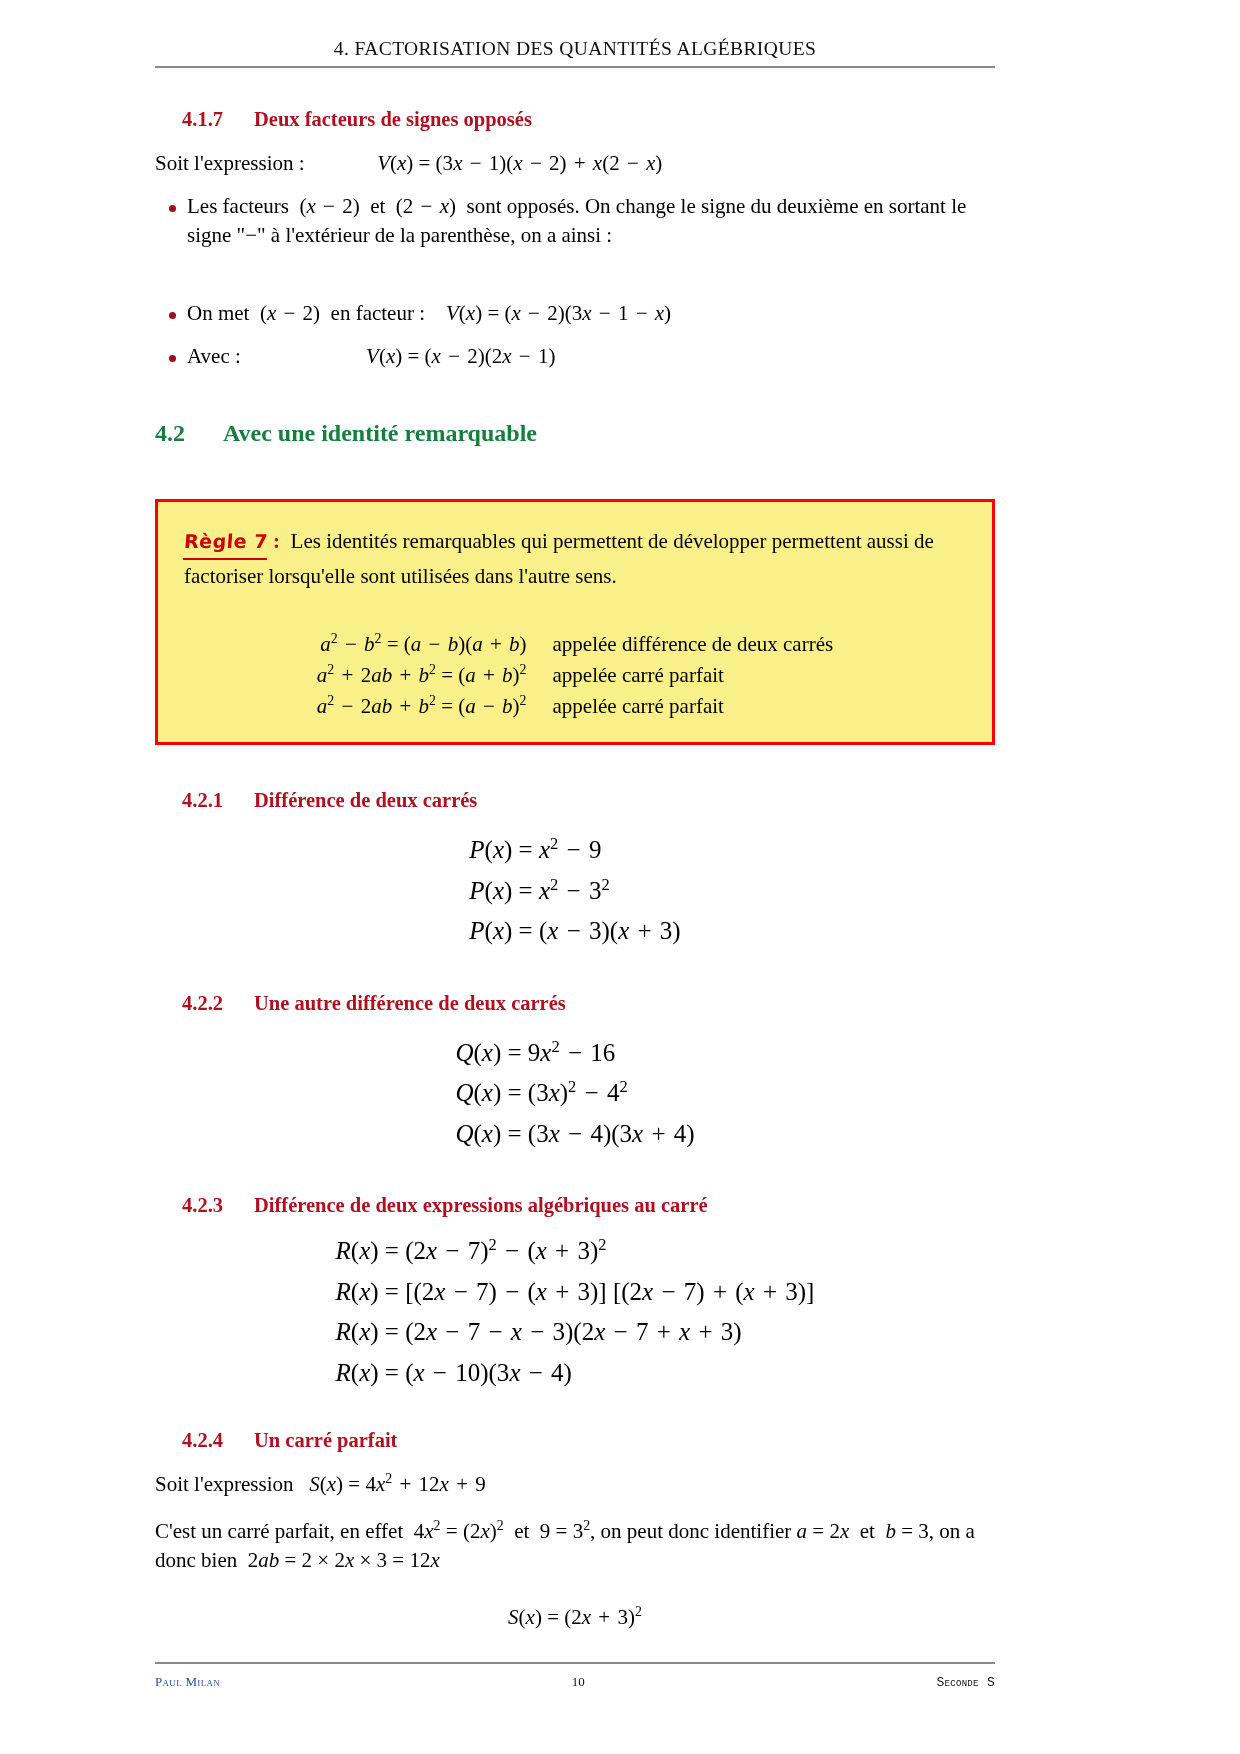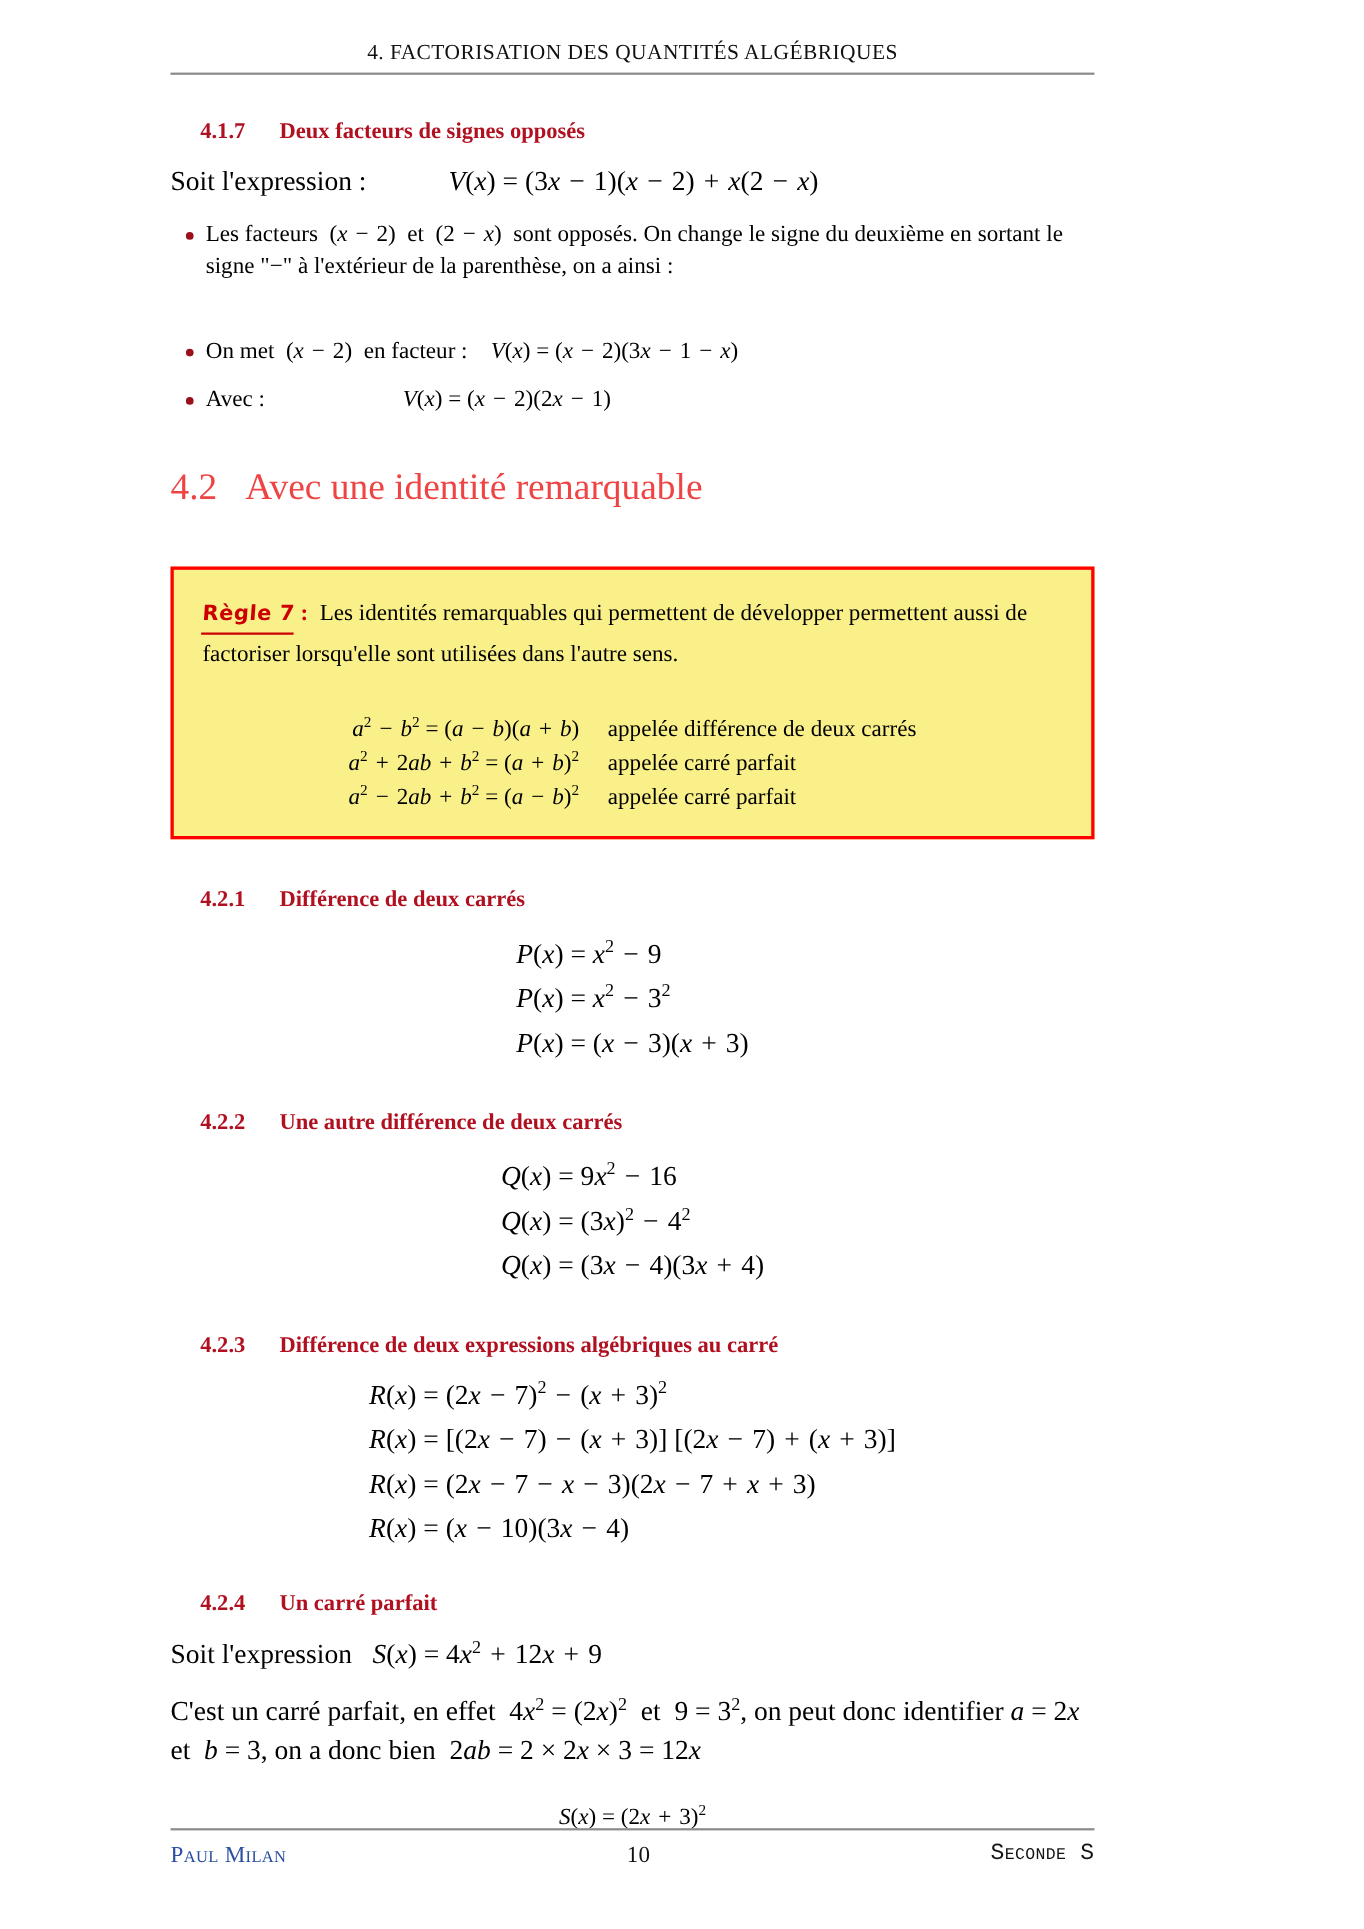--- a/index.html
+++ b/index.html
@@ -54,32 +54,32 @@
   .h3 {
     color: #B01020;
     font-weight: bold;
     font-size: 20.5px;
     margin: 0;
     display: flex;
     align-items: baseline;
   }
   .h3 .num { width: 72px; flex: 0 0 72px; margin-left: 27px; }
   .h2 {
-    color: #ef4444;
-    font-weight: normal;
-    font-size: 34px;
+    color: #15803d;
+    font-weight: bold;
+    font-size: 24px;
     margin: 0;
     display: flex;
     align-items: baseline;
   }
   .h2 .num { width: 68px; flex: 0 0 68px; }
 
   
   p.body {
-    font-size: 25px;
+    font-size: 21px;
     margin: 0;
     line-height: 1.38;
   }
   .tab { display: inline-block; width: 62px; }
 
   
   ul.bullets {
     list-style: none;
     margin: 0;
     padding: 0;
@@ -181,23 +181,23 @@
     width: 840px;
     height: 1.5px;
     background: #8a8a8a;
   }
   .footer {
     position: absolute;
     left: 155px;
     top: 1674px;
     width: 840px;
     display: flex;
-    align-items: flex-start;
+    align-items: center;
     justify-content: space-between;
-    font-size: 21px;
+    font-size: 13px;
   }
   .footer .left {
     font-variant: small-caps;
     color: #2A4FA0;
     letter-spacing: 0.3px;
   }
   .footer .center { color: #111; }
   .footer .right {
     font-variant: small-caps;
     color: #111;

